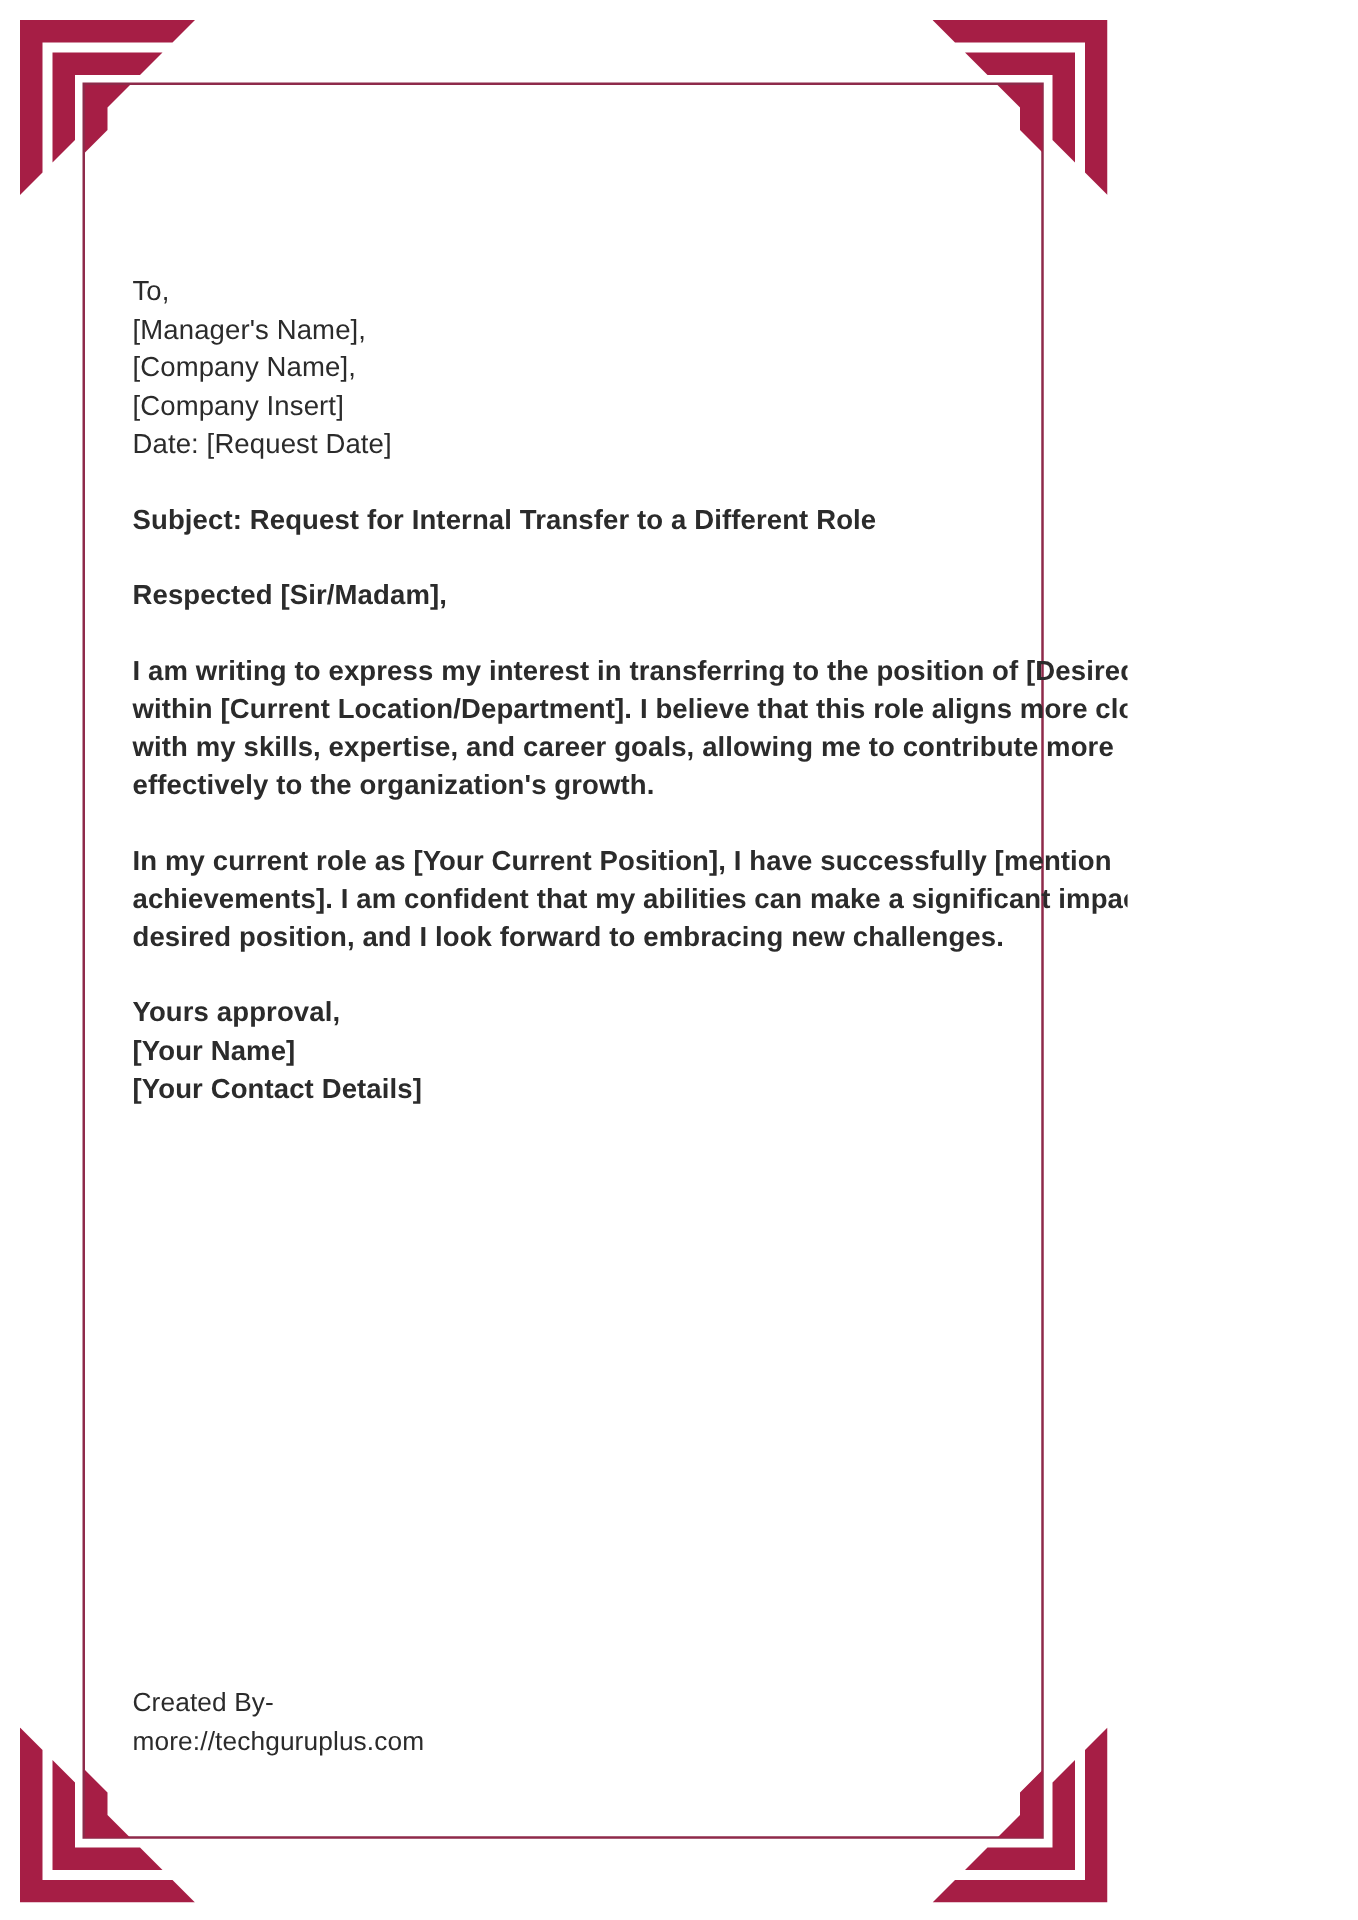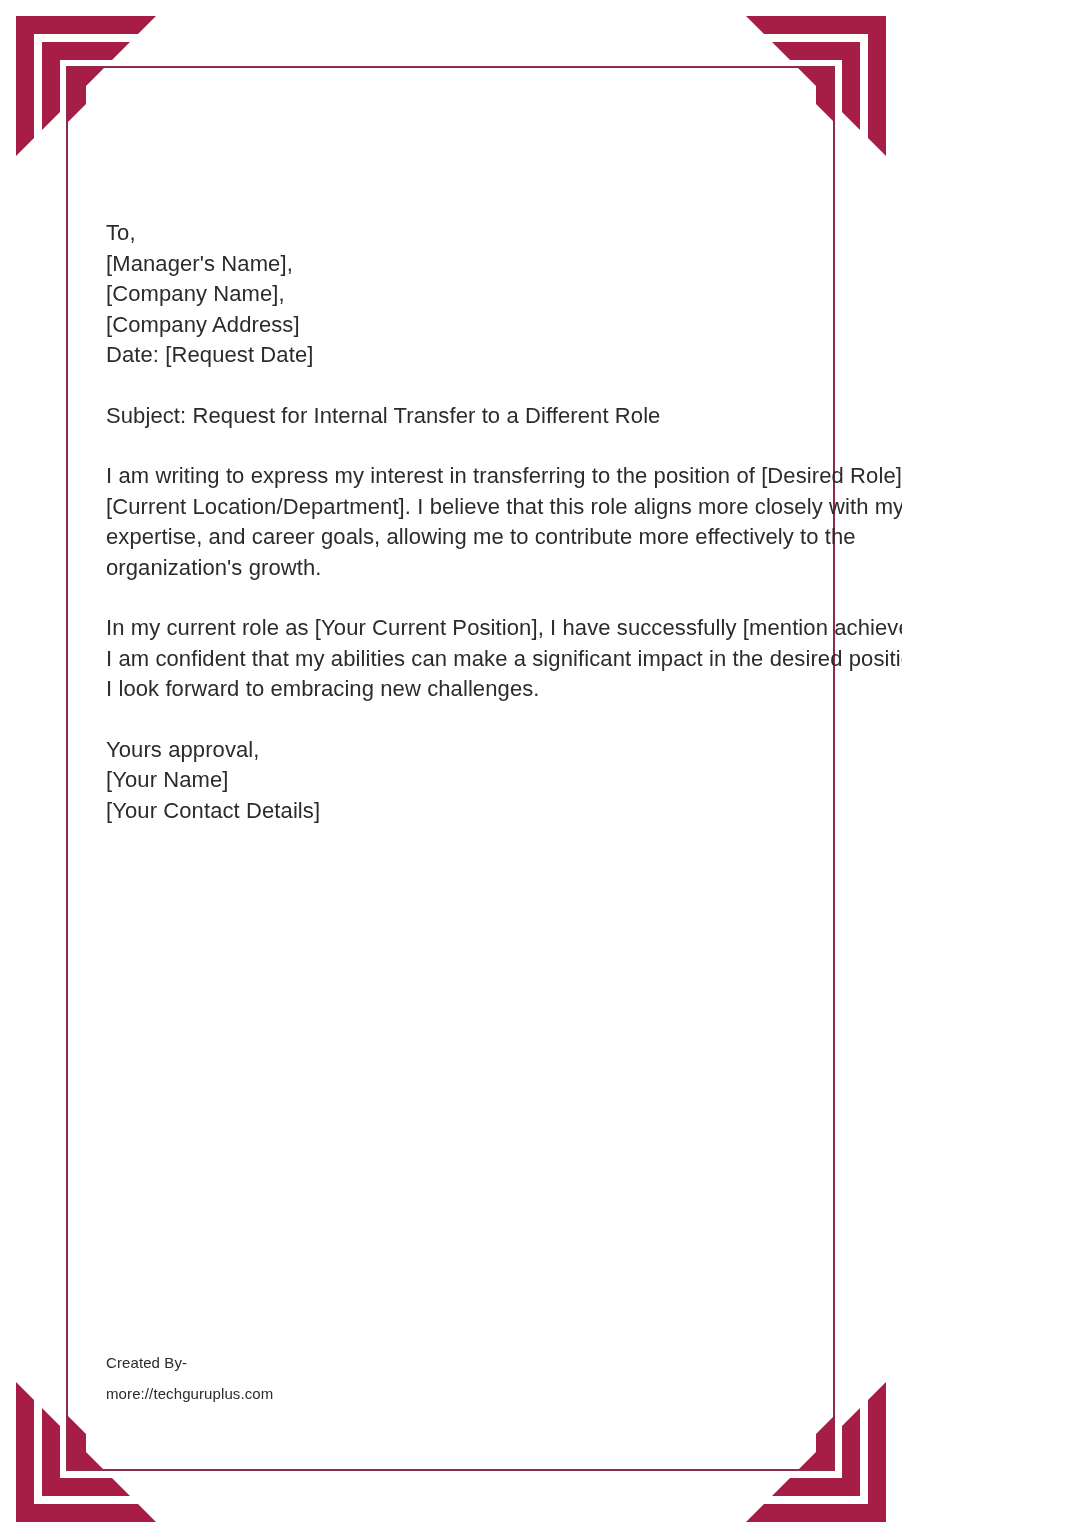--- a/index.html
+++ b/index.html
@@ -48,32 +48,32 @@
     position: absolute;
     left: 106px;
     top: 218px;
     width: 880px;
     color: #2b2b2b;
     font-size: 22px;
     line-height: 30.5px;
     letter-spacing: 0.1px;
   }
   .block { margin: 0 0 0 0; }
-  .block + .block { margin-top: 30px; }
+  .block + .block { margin-top: 30px; font-weight: bold; }
   .line { white-space: pre; }
   p.para { margin: 0; }
 
   
   .credits {
     position: absolute;
     left: 106px;
     top: 1347px;
     width: 700px;
     color: #2b2b2b;
-    font-size: 15px;
+    font-size: 21px;
     line-height: 31px;
     letter-spacing: 0.1px;
   }
 </style>
 </head>
 <body>
 
 <div id="page">
 
   <div class="inner-frame"></div>
@@ -117,26 +117,27 @@
       </g>
     </svg>
   </div>
 
   <div class="letter">
 
     <div class="block">
       <div class="line">To,</div>
       <div class="line">[Manager's Name],</div>
       <div class="line">[Company Name],</div>
-      <div class="line">[Company Address]</div>
+      <div class="line">[Company Insert]</div>
       <div class="line">Date: [Request Date]</div>
     </div>
 
     <div class="block">Subject: Request for Internal Transfer to a Different Role</div>
 
+    <div class="block">Respected [Sir/Madam],</div>
 
     <p class="block para">I am writing to express my interest in transferring to the position of [Desired Role] within [Current Location/Department]. I believe that this role aligns more closely with my skills, expertise, and career goals, allowing me to contribute more effectively to the organization's growth.</p>
 
     <p class="block para">In my current role as [Your Current Position], I have successfully [mention achievements]. I am confident that my abilities can make a significant impact in the desired position, and I look forward to embracing new challenges.</p>
 
 
     <div class="block">
       <div class="line">Yours approval,</div>
       <div class="line">[Your Name]</div>
       <div class="line">[Your Contact Details]</div>

